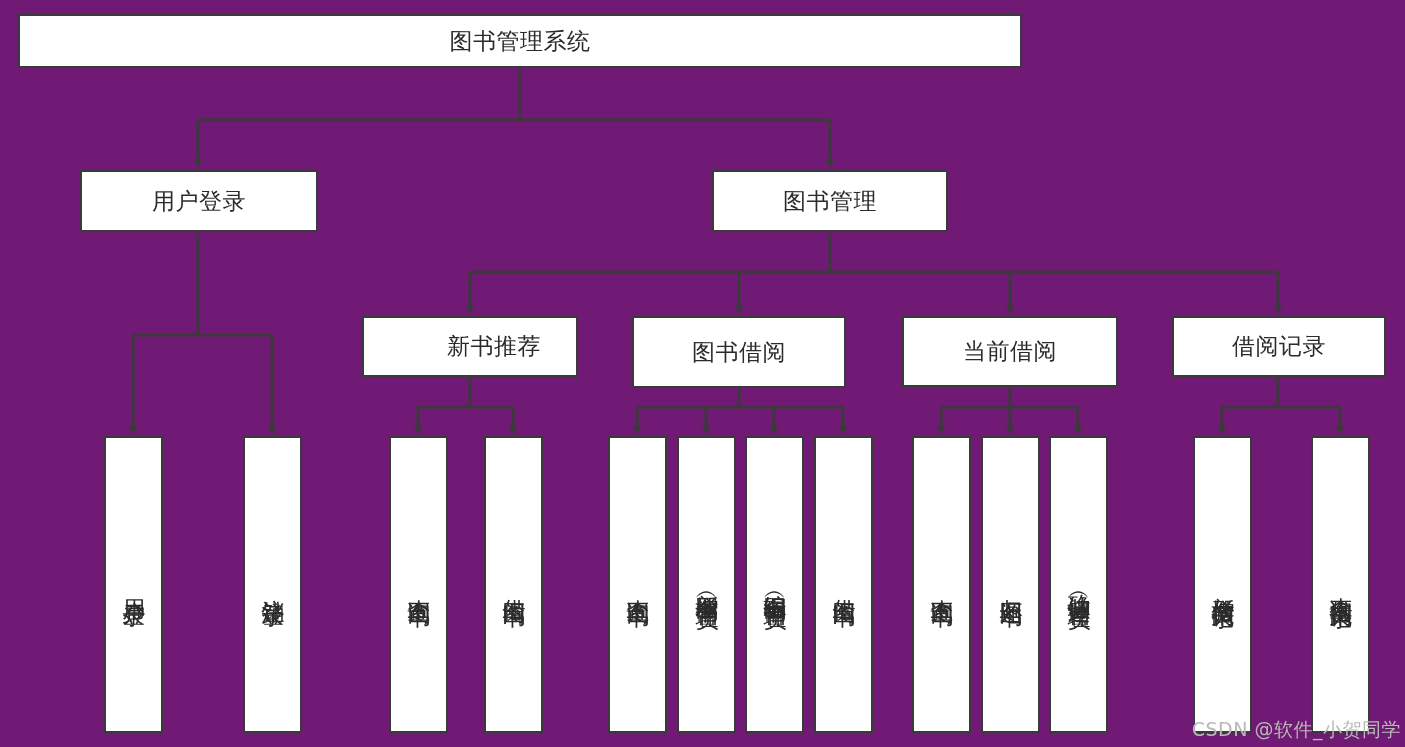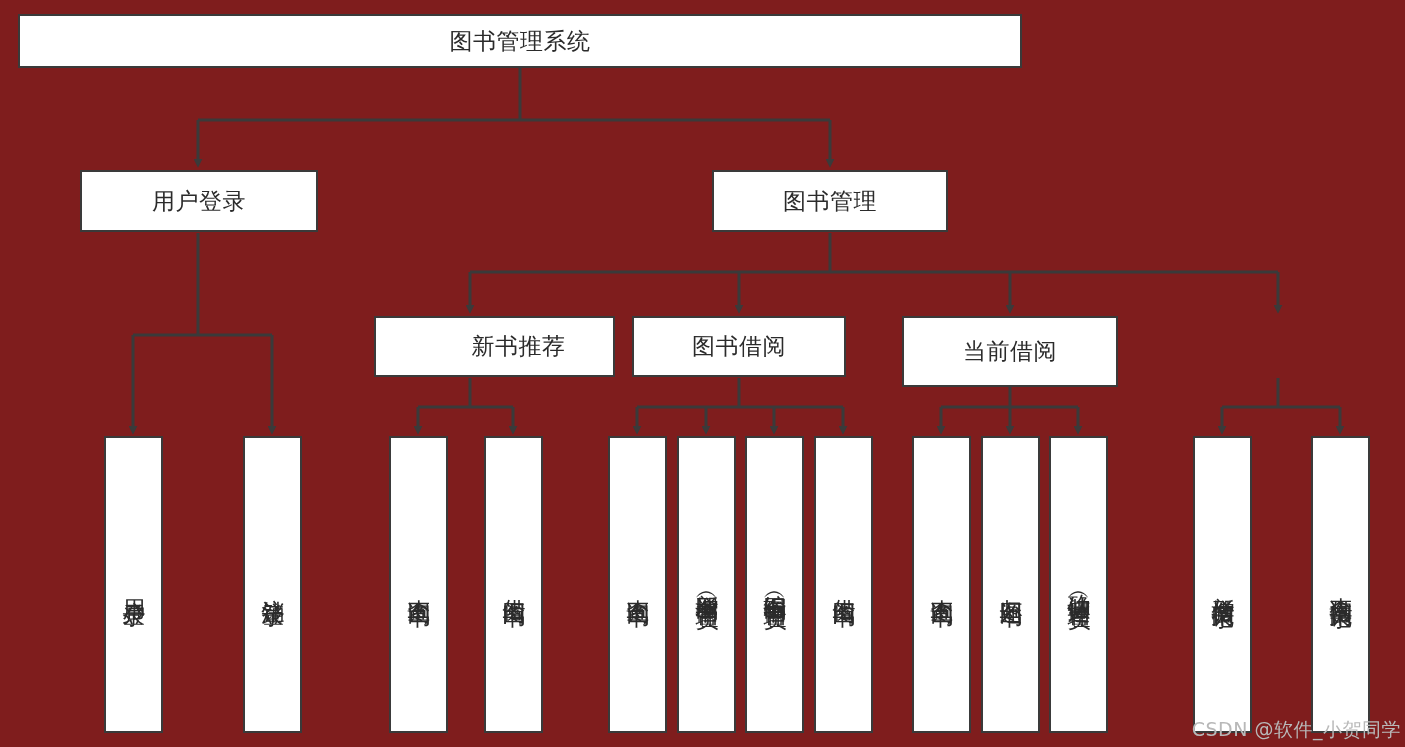--- a/index.html
+++ b/index.html
@@ -7,21 +7,21 @@
     padding: 0;
     background: #ffffff;
   }
   body {
     font-family: "DejaVu Sans", "Liberation Sans", sans-serif;
   }
   #canvas {
     position: relative;
     width: 1405px;
     height: 747px;
-    background: #7f1d1d;
+    background: #701a75;
     overflow: hidden;
   }
   svg#wires {
     position: absolute;
     left: 0;
     top: 0;
     width: 1405px;
     height: 747px;
     pointer-events: none;
   }
@@ -131,32 +131,35 @@
   </div>
 
   <div class="node horiz" style="left:80px; top:170px; width:238px; height:62px;">
     <span class="label">用户登录</span>
   </div>
 
   <div class="node horiz" style="left:712px; top:170px; width:236px; height:62px;justify-content:center;">
     <span class="label">图书管理</span>
   </div>
 
-  <div class="node horiz" style="left:374px; top:316px; width:241px; height:61px;padding-left:48px;">
+  <div class="node horiz" style="left:362px; top:316px; width:216px; height:61px;padding-left:48px;">
     <span class="label">新书推荐</span>
   </div>
 
-  <div class="node horiz" style="left:632px; top:316px; width:214px; height:61px;align-items:center;">
+  <div class="node horiz" style="left:632px; top:316px; width:214px; height:72px;align-items:center;">
     <span class="label">图书借阅</span>
   </div>
 
   <div class="node horiz" style="left:902px; top:316px; width:216px; height:71px;">
     <span class="label">当前借阅</span>
   </div>
 
+  <div class="node horiz" style="left:1172px; top:316px; width:214px; height:61px;">
+    <span class="label">借阅记录</span>
+  </div>
 
   <div class="node vert" style="left:104px; top:436px; width:59px; height:297px;">
     <span class="label">用户登录</span>
   </div>
 
   <div class="node vert" style="left:243px; top:436px; width:59px; height:297px;">
     <span class="label">注销登录</span>
   </div>
 
   <div class="node vert" style="left:389px; top:436px; width:59px; height:297px;">

